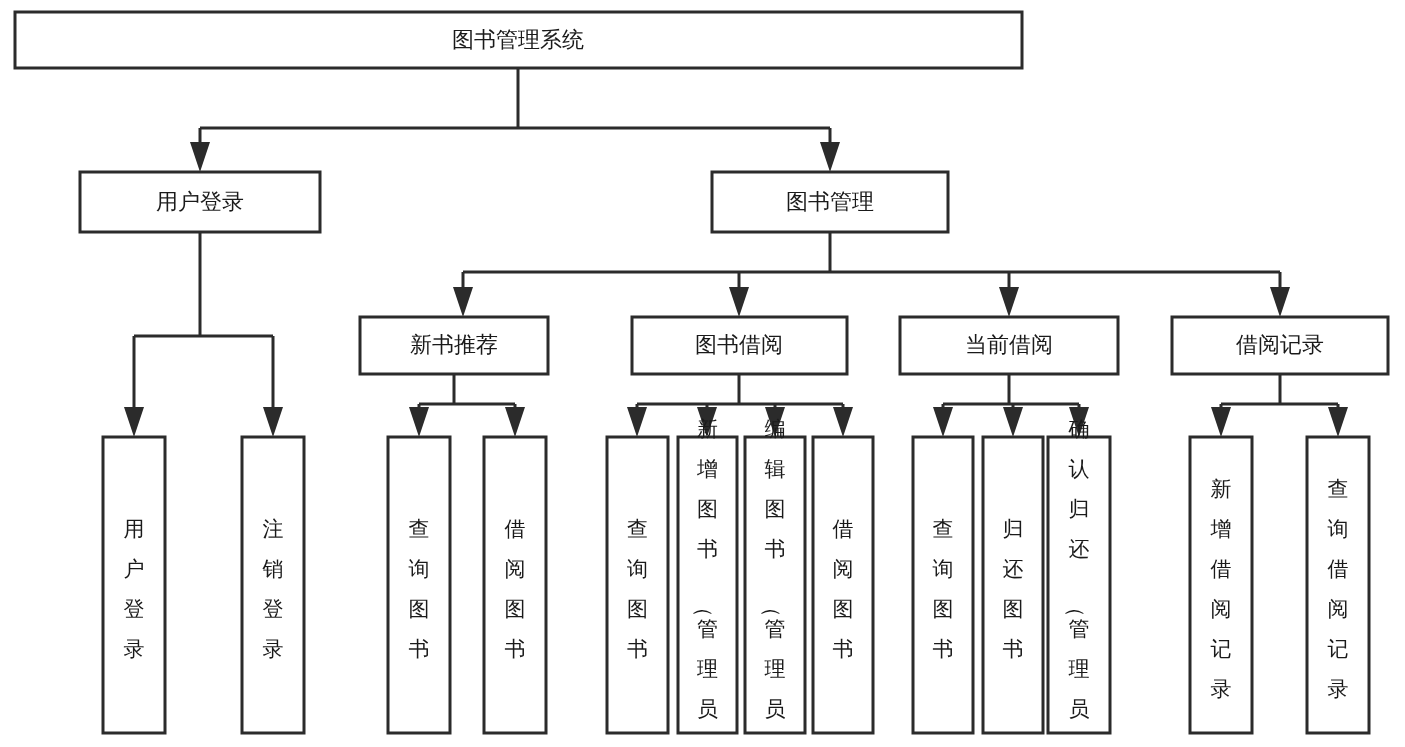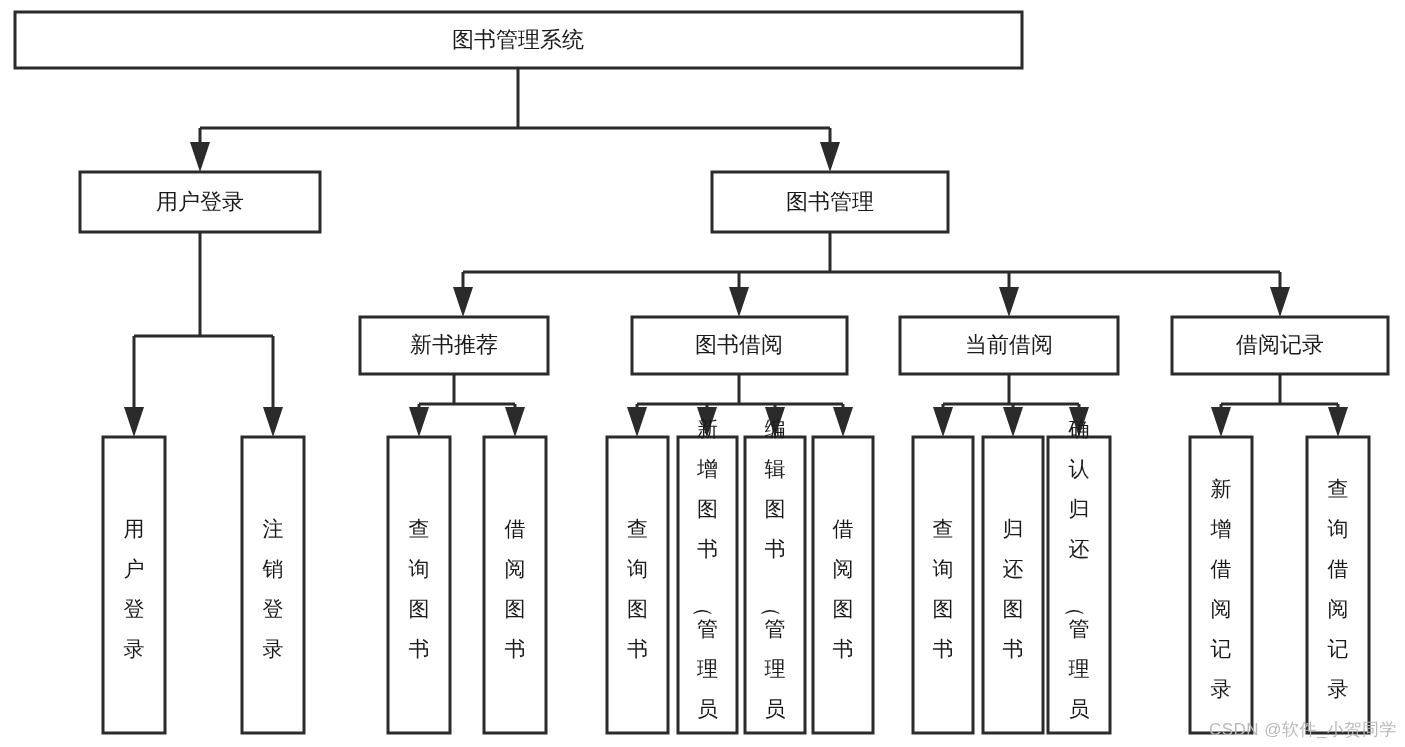--- a/index.html
+++ b/index.html
@@ -238,14 +238,13 @@
           <text class="node-label-v" x="1221" y="496.2"><tspan x="1221">新</tspan><tspan x="1221" dy="40">增</tspan><tspan x="1221" dy="40">借</tspan><tspan x="1221" dy="40">阅</tspan><tspan x="1221" dy="40">记</tspan><tspan x="1221" dy="40">录</tspan></text>
         </g>
         <g>
           <rect class="node-box" x="1307" y="437" width="62" height="296"></rect>
           <text class="node-label-v" x="1338" y="496.2"><tspan x="1338">查</tspan><tspan x="1338" dy="40">询</tspan><tspan x="1338" dy="40">借</tspan><tspan x="1338" dy="40">阅</tspan><tspan x="1338" dy="40">记</tspan><tspan x="1338" dy="40">录</tspan></text>
         </g>
       </g>
 
   </svg>
 
-  <div class="watermark">CSDN @软件_小贺同学</div>
 </div>
 
 </body></html>

